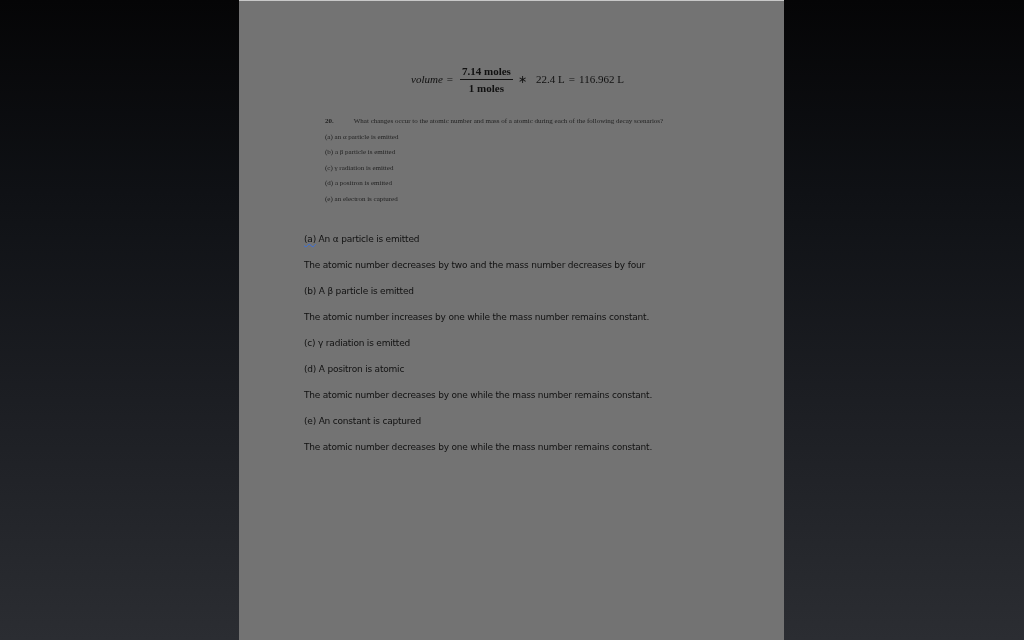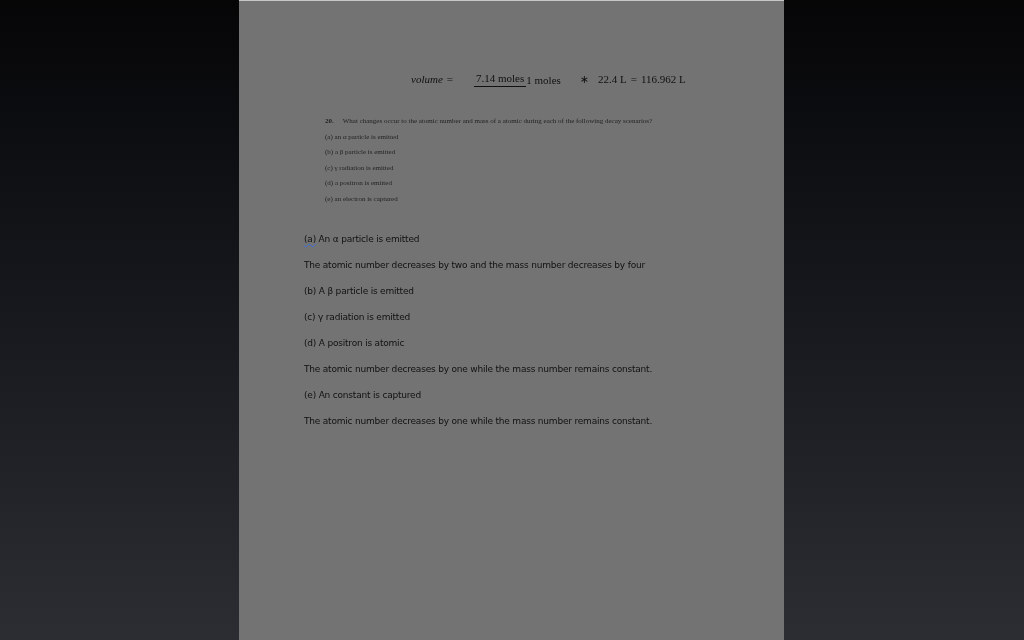--- a/index.html
+++ b/index.html
@@ -11,30 +11,30 @@
     .page {
       position: absolute; left: 239px; top: 0; width: 545px; height: 640px;
       background: #737373; border-top: 1px solid #c8c8c8; box-sizing: border-box;
     }
     .eq {
       position: absolute; left: 172px; top: 60px; height: 36px;
       font-family: "Liberation Serif", serif; font-size: 11px; color: #111;
       display: flex; align-items: center;
     }
     .eq .it { font-style: italic; }
-    .frac { display: inline-flex; flex-direction: row; align-items: center; margin: 0 17px; }
+    .frac { display: inline-flex; flex-direction: column; align-items: center; margin: 0 3px; font-weight: bold; }
     .frac .num { padding: 0 2px 2px; border-bottom: 1px solid #111; }
     .frac .den { padding-top: 2px; text-align: center; }
     .eq .mid { margin-left: 2px; }
     .q {
       position: absolute; left: 86px; top: 113px;
       font-family: "Liberation Serif", serif; font-size: 7px; color: #222;
     }
     .q .line { height: 15.5px; line-height: 15px; white-space: nowrap; }
-    .q .num { font-weight: bold; margin-right: 9px; }
+    .q .num { font-weight: bold; margin-right: 20px; }
     .ans {
       position: absolute; left: 65px; top: 230px;
       font-family: "DejaVu Sans", sans-serif; font-size: 9px; color: #111; letter-spacing: -0.2px;
     }
     .ans .line { height: 26px; line-height: 16px; white-space: nowrap; }
     .ans .lbl-a { text-decoration: underline; text-decoration-color: #3a6fd8; text-decoration-style: wavy; }
   </style>
 </head>
 <body>
 
@@ -61,20 +61,21 @@
     <div class="line">(b) a β particle is emitted</div>
     <div class="line">(c) γ radiation is emitted</div>
     <div class="line">(d) a positron is emitted</div>
     <div class="line">(e) an electron is captured</div>
   </div>
 
   <div class="ans">
     <div class="line"><span class="lbl-a">(a)</span><span> An α particle is emitted</span></div>
     <div class="line">The atomic number decreases by two and the mass number decreases by four</div>
     <div class="line"><span>(b)</span><span> A β particle is emitted</span></div>
+    <div class="line">The atomic number increases by one while the mass number remains constant.</div>
     <div class="line"><span>(c)</span><span> γ radiation is emitted</span></div>
     <div class="line"><span>(d)</span><span> A positron is atomic</span></div>
     <div class="line">The atomic number decreases by one while the mass number remains constant.</div>
     <div class="line"><span>(e)</span><span> An constant is captured</span></div>
     <div class="line">The atomic number decreases by one while the mass number remains constant.</div>
   </div>
 
 </div>
 
 </body></html>

